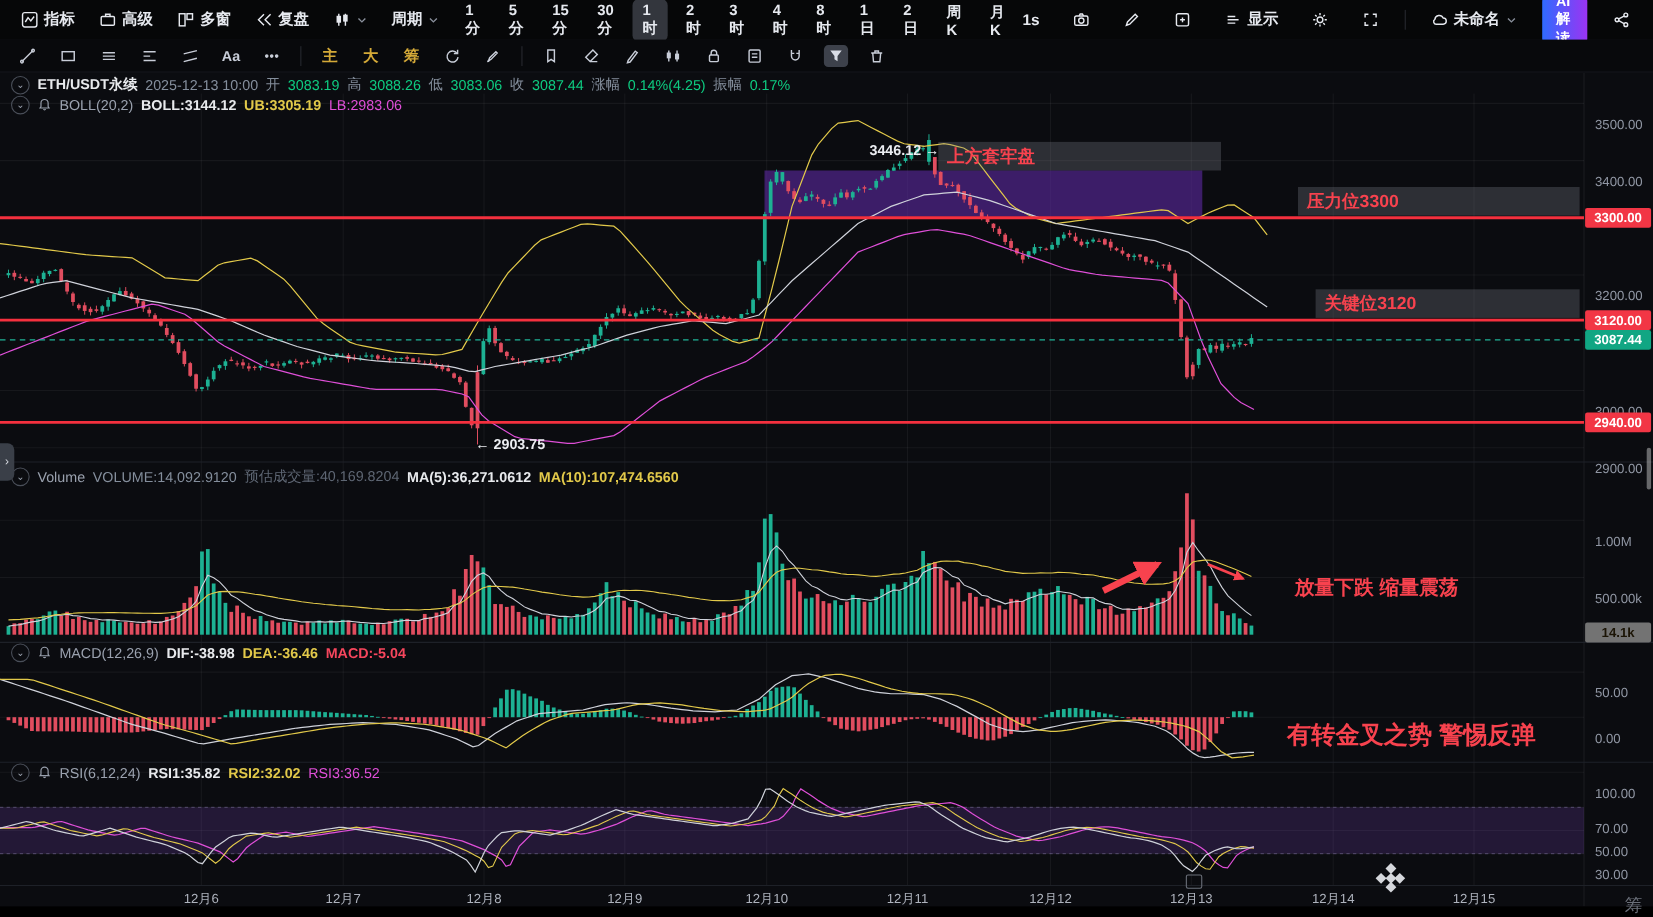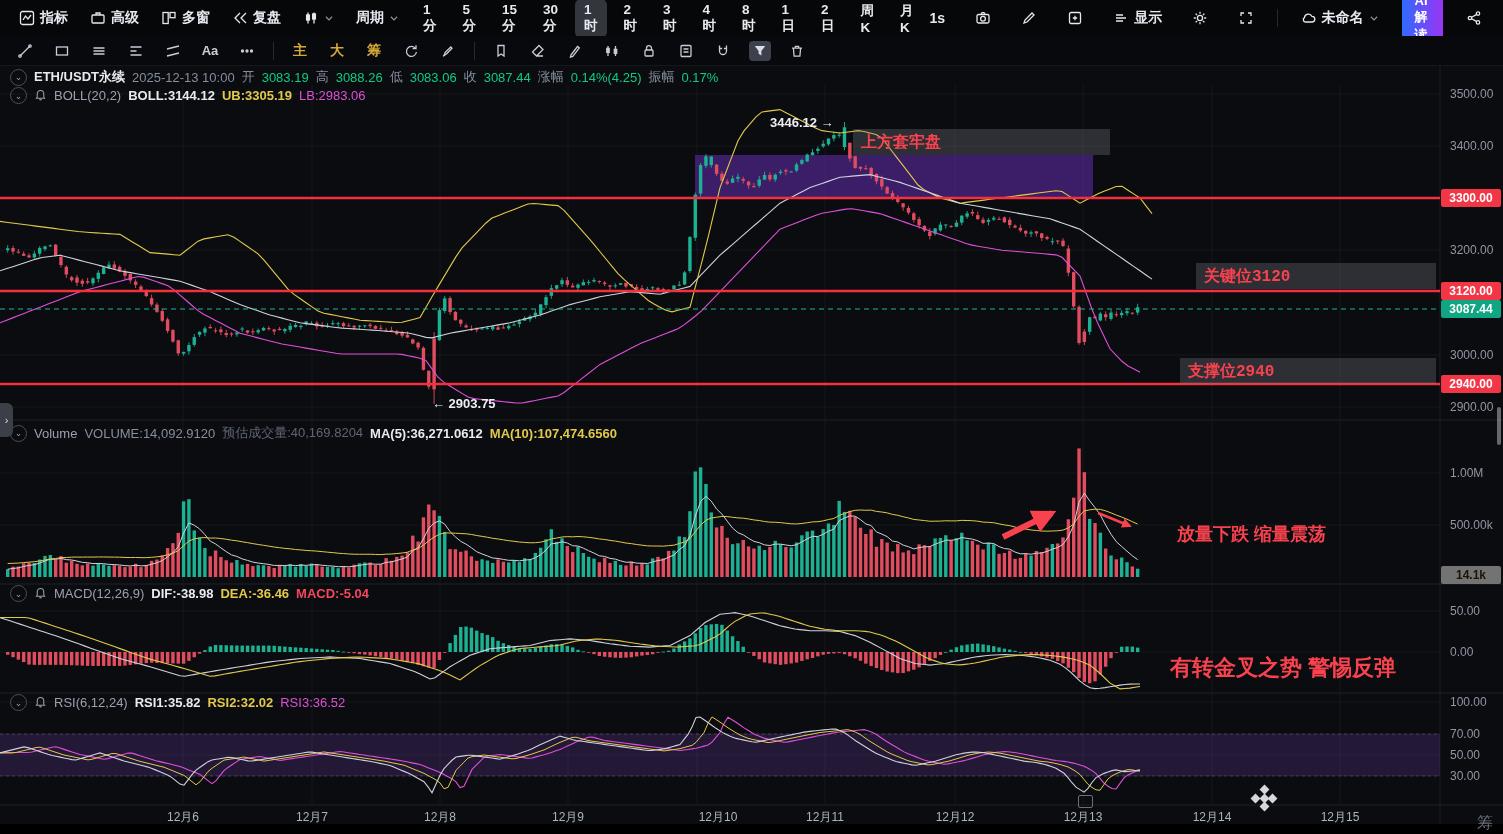--- a/index.html
+++ b/index.html
@@ -25,25 +25,25 @@
   .legend{position:absolute;left:10px;display:flex;align-items:center;gap:7px;font-size:13px;z-index:4;white-space:nowrap;}
   .legend .nm{color:#9aa1ae;}
   .legend .wt{color:#e8eaed;font-weight:700;}
   .legend .gy{color:#848e9c;}
   .legend .dgy{color:#5e6673;}
   .legend .gn{color:#0ecb81;}
   .legend .yl{color:#e2c94a;font-weight:700;}
   .legend .mg{color:#df4fd8;}
   .legend .rd{color:#f6465d;font-weight:700;}
   .cchev{width:15px;height:15px;border:1px solid #4a4f59;border-radius:50%;color:#9aa1ae;font-size:9px;display:flex;align-items:center;justify-content:center;cursor:pointer;}
-  .grayboxl{position:absolute;background:rgba(125,130,140,.30);z-index:3;display:flex;align-items:center;font-family:Liberation Mono, monospace;}
+  .grayboxl{position:absolute;background:rgba(125,130,140,.30);z-index:3;display:flex;align-items:center;}
   .grayboxl span{color:#f8424e;font-size:16px;font-weight:700;padding-left:8px;}
   .ann-red{position:absolute;color:#f8424e;font-weight:700;z-index:3;white-space:nowrap;}
   .ann-wt{position:absolute;color:#eceef2;font-size:13px;font-weight:700;z-index:3;white-space:nowrap;}
-  .axis-tick{position:absolute;color:#9096a3;font-size:12px;transform:translateY(-50%);z-index:2;}
+  .axis-tick{position:absolute;color:#9096a3;font-size:12px;transform:translateY(-50%);z-index:2;margin-top:19px;}
   .badge{position:absolute;left:1441px;width:60px;height:18px;border-radius:2px;color:#fff;font-size:12px;font-weight:700;display:flex;align-items:center;justify-content:center;transform:translateY(-50%);z-index:3;}
   .dlabel{position:absolute;top:809px;transform:translateX(-50%);color:#aeb3bd;font-size:12px;z-index:2;}
   .wm{position:absolute;display:flex;align-items:center;gap:8px;color:#d5d7dc;font-size:27px;z-index:5;}
   .bn{position:relative;width:24px;height:24px;}
   .bn i{position:absolute;width:7px;height:7px;background:#d5d7dc;transform:rotate(45deg);}
   .corner{position:absolute;color:#6a6f79;font-size:16px;z-index:5;}
   .handle{position:absolute;left:0;top:403px;width:13px;height:34px;background:#3a3f48;border-radius:0 6px 6px 0;color:#d8dbe2;display:flex;align-items:center;justify-content:center;font-size:11px;z-index:5;cursor:pointer;}
   .sbar{position:absolute;left:1497px;top:407px;width:4px;height:38px;background:rgba(255,255,255,.38);border-radius:2px;z-index:5;cursor:pointer;}
   .tmark{position:absolute;left:1078px;top:795px;width:13px;height:11px;border:1px solid #6a6f79;border-radius:2px;z-index:4;}
   .botstrip{position:absolute;left:0;top:824px;width:1503px;height:10px;background:#000;z-index:4;}
@@ -1336,27 +1336,27 @@
         </svg></span>
     <span class="nm">RSI(6,12,24)</span>
     <span class="wt">RSI1:35.82</span>
     <span class="yl">RSI2:32.02</span>
     <span class="mg">RSI3:36.52</span>
   </div>
 
   <div class="grayboxl" style="left:853px;top:129px;width:257px;height:26px;">
       <span>上方套牢盘</span>
     </div>
+  <div class="grayboxl" style="left:1180px;top:170px;width:256px;height:26px;">
+      <span>压力位3300</span>
+    </div>
   <div class="grayboxl" style="left:1196px;top:263px;width:240px;height:26px;">
       <span>关键位3120</span>
     </div>
-  <div class="grayboxl" style="left:1180px;top:358px;width:256px;height:26px;">
-      <span>支撑位2940</span>
-    </div>
-  <div class="ann-wt" style="left:770px;top:115px;width:84px;text-align:left;">3446.12 →</div>
+  <div class="ann-wt" style="left:770px;top:129px;width:84px;text-align:right;">3446.12 →</div>
   <div class="ann-wt" style="left:432px;top:396px;">← 2903.75</div>
   <div class="ann-red" style="left:1177px;top:522px;font-size:18px;">放量下跌 缩量震荡</div>
   <div class="ann-red" style="left:1170px;top:653px;font-size:22px;">有转金叉之势 警惕反弹</div>
 
   <div class="wm" style="left:1252px;top:786px;">
     <span class="bn">
       <i style="left:8.5px;top:0;"></i>
         <i style="left:0;top:8.5px;"></i>
         <i style="left:8.5px;top:8.5px;"></i>
         <i style="left:17px;top:8.5px;"></i>
@@ -1384,20 +1384,20 @@
       <div class="axis-tick" style="left: 1450px; top: 776px;">30.00</div>
       <div class="badge" style="top: 198px; background: rgb(242, 54, 69);">3300.00</div>
       <div class="badge" style="top: 291px; background: rgb(242, 54, 69);">3120.00</div>
       <div class="badge" style="top: 309px; background: rgb(17, 166, 131);">3087.44</div>
       <div class="badge" style="top: 384px; background: rgb(242, 54, 69);">2940.00</div>
       <div class="badge" style="top: 575px; background: #737373; color: rgb(27, 20, 5);">14.1k</div>
       <div class="dlabel" style="left: 183px;">12月6</div>
       <div class="dlabel" style="left: 312px;">12月7</div>
       <div class="dlabel" style="left: 440px;">12月8</div>
       <div class="dlabel" style="left: 568px;">12月9</div>
-      <div class="dlabel" style="left: 697px; margin-left: 21px;">12月10</div>
+      <div class="dlabel" style="left: 697px;">12月10</div>
       <div class="dlabel" style="left: 825px;">12月11</div>
       <div class="dlabel" style="left: 955px;">12月12</div>
       <div class="dlabel" style="left: 1083px;">12月13</div>
       <div class="dlabel" style="left: 1212px;">12月14</div>
       <div class="dlabel" style="left: 1340px;">12月15</div>
     </div>
 </div>
 
 </body></html>

